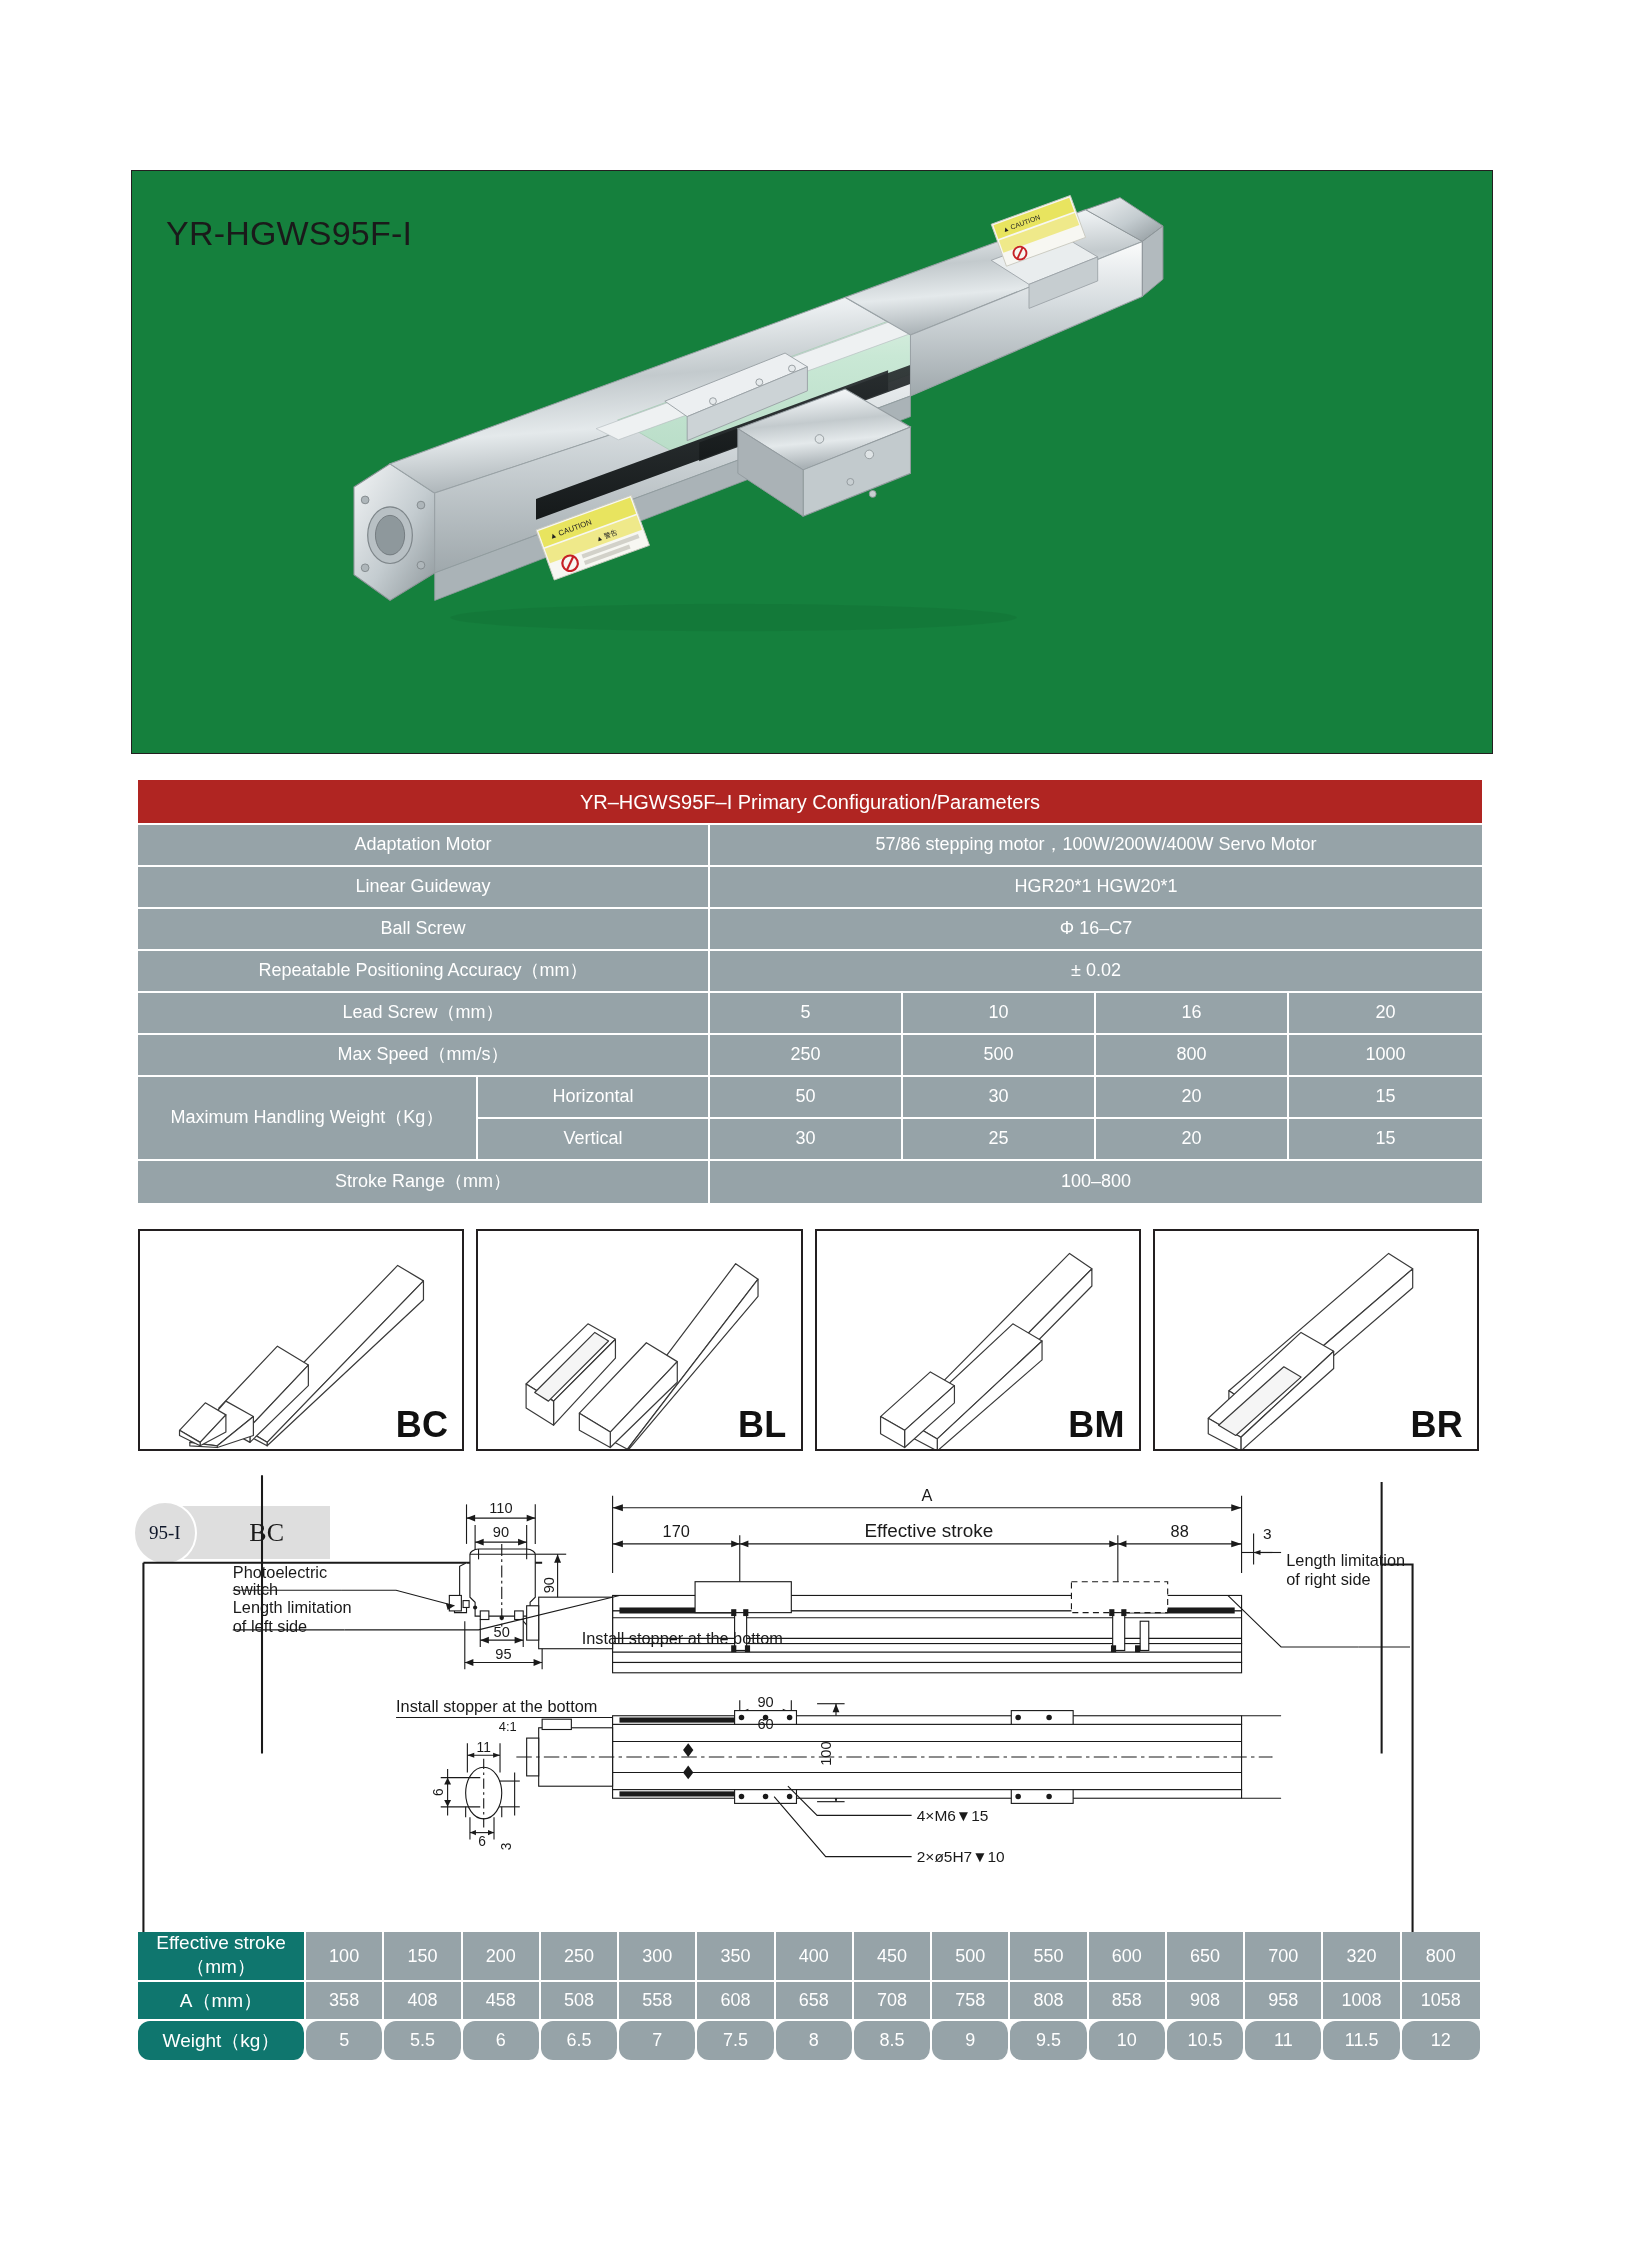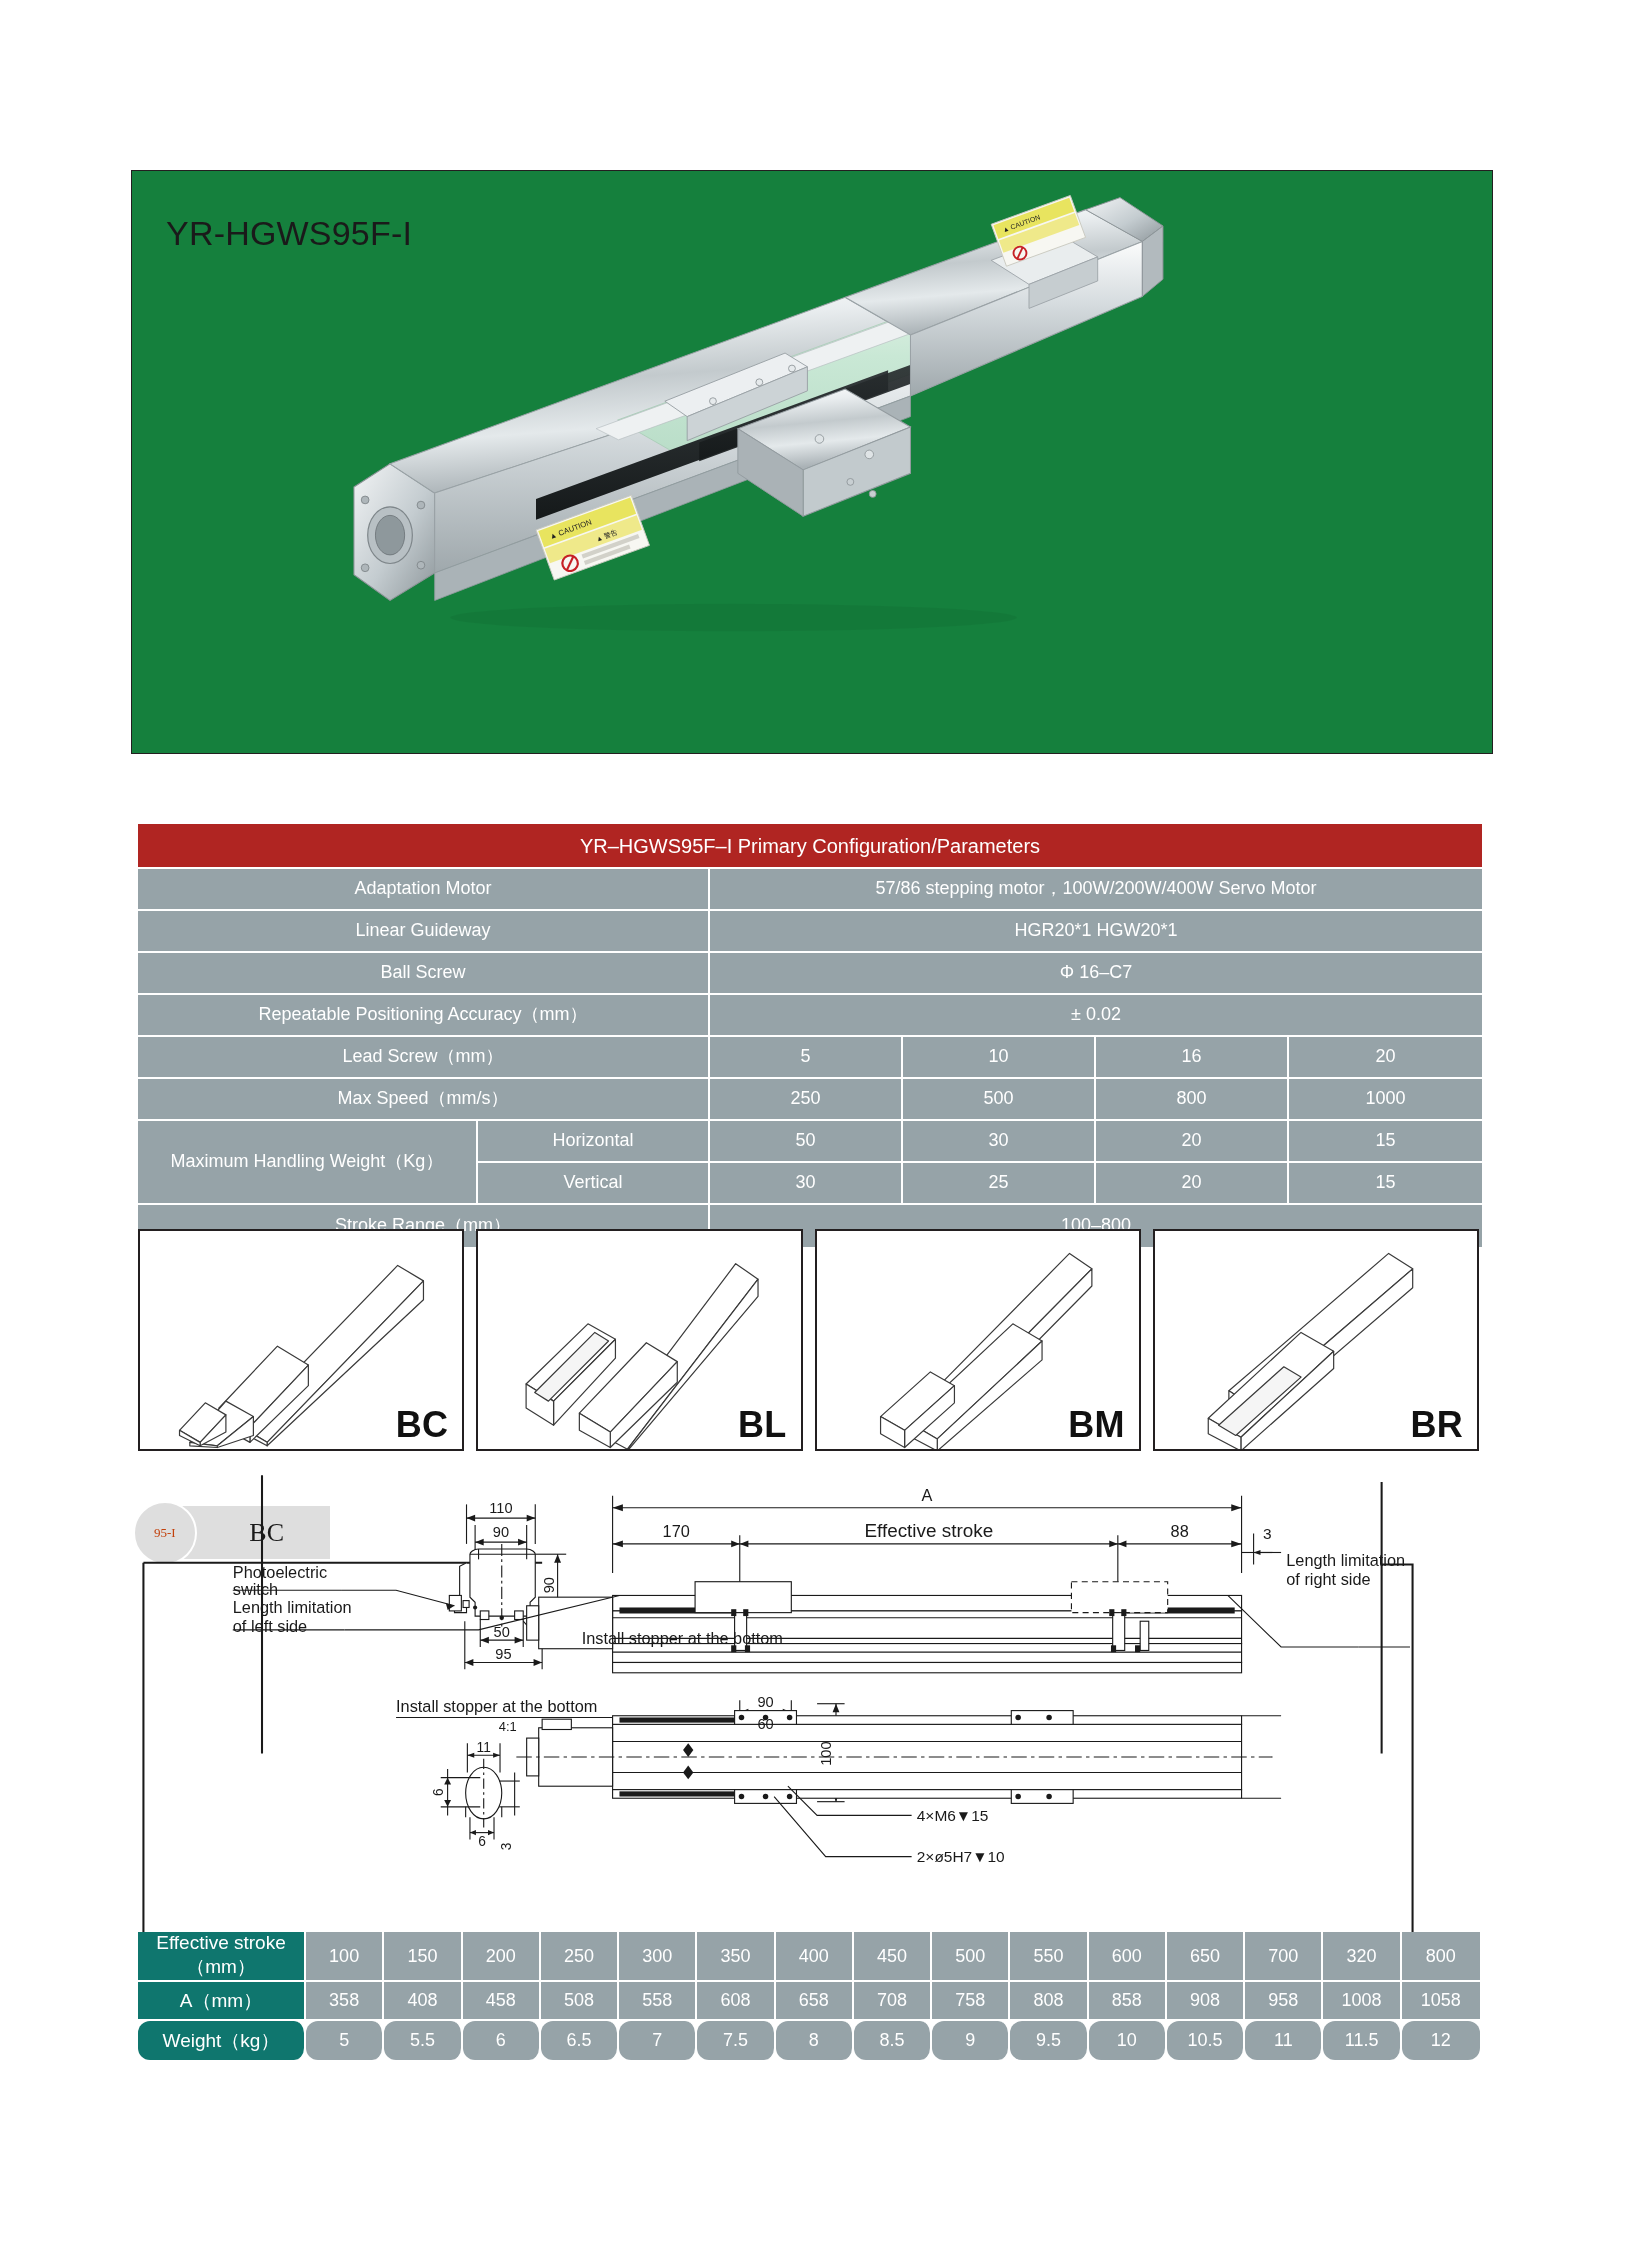--- a/index.html
+++ b/index.html
@@ -27,21 +27,21 @@
     position: absolute; left: 34px; top: 43px;
     font-size: 34px; letter-spacing: 0.2px; color: #1a1a1a;
     font-family: "Liberation Sans", sans-serif;
   }
   .photo-wrap {
     position: absolute; left: 0; top: 0; width: 100%; height: 100%;
   }
 
   
   .spec {
-    position: absolute; left: 138px; top: 824px;
+    position: absolute; left: 138px; top: 780px;
     width: 1342px;
     border-collapse: separate; border-spacing: 0;
     table-layout: fixed;
   }
   .spec td {
     background: #96a3a8;
     color: #ffffff;
     text-align: center;
     vertical-align: middle;
     font-size: 18px;
@@ -91,21 +91,21 @@
     width: 182px; height: 53px;
     background: #dedede;
     display: flex; align-items: center;
   }
   .badge-circle {
     position: absolute; left: -15.5px; top: -5.2px;
     width: 64px; height: 64px; border-radius: 50%;
     background: #dedede; border: 2.6px solid #ffffff;
     display: flex; align-items: center; justify-content: center;
     font-family: "Liberation Serif", serif;
-    font-size: 13px; color: #c2410c;
+    font-size: 19px; color: #0f172a;
   }
   .badge-text {
     position: absolute; left: 101px; top: 50%; transform: translateY(-50%);
     font-family: "Liberation Serif", serif;
     font-size: 26px; color: #1a1a1a;
   }
   .drawsvg { position: absolute; left: 0; top: 0; }
 
   
   .stroke {

